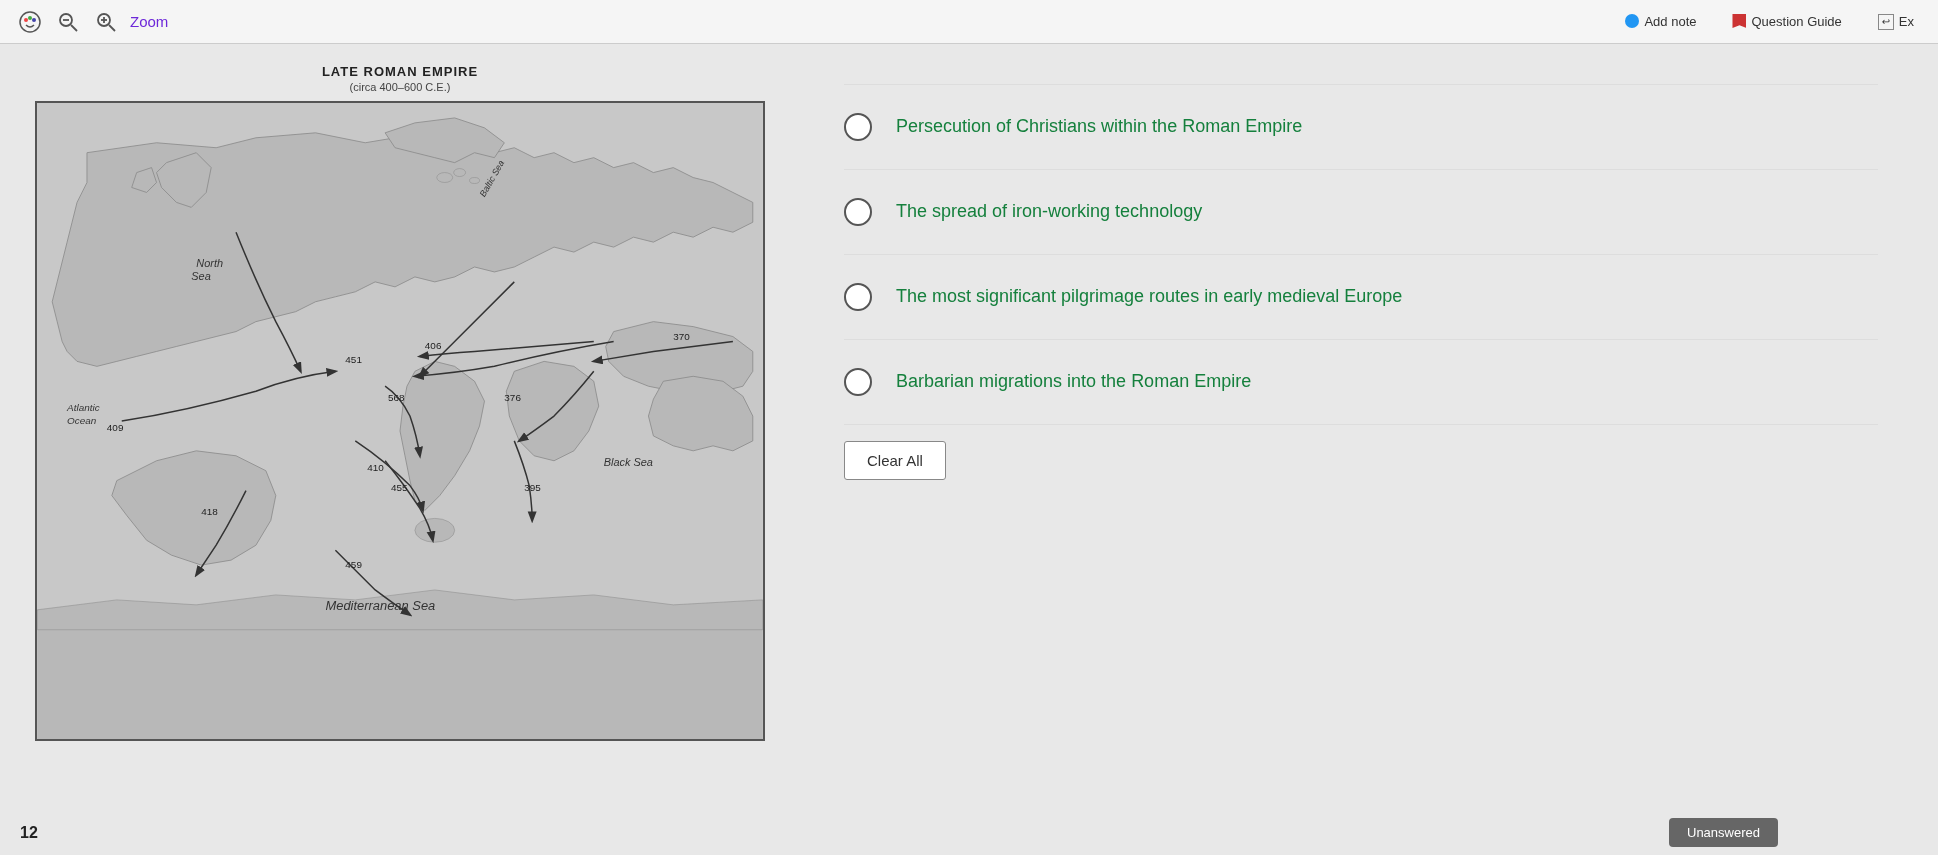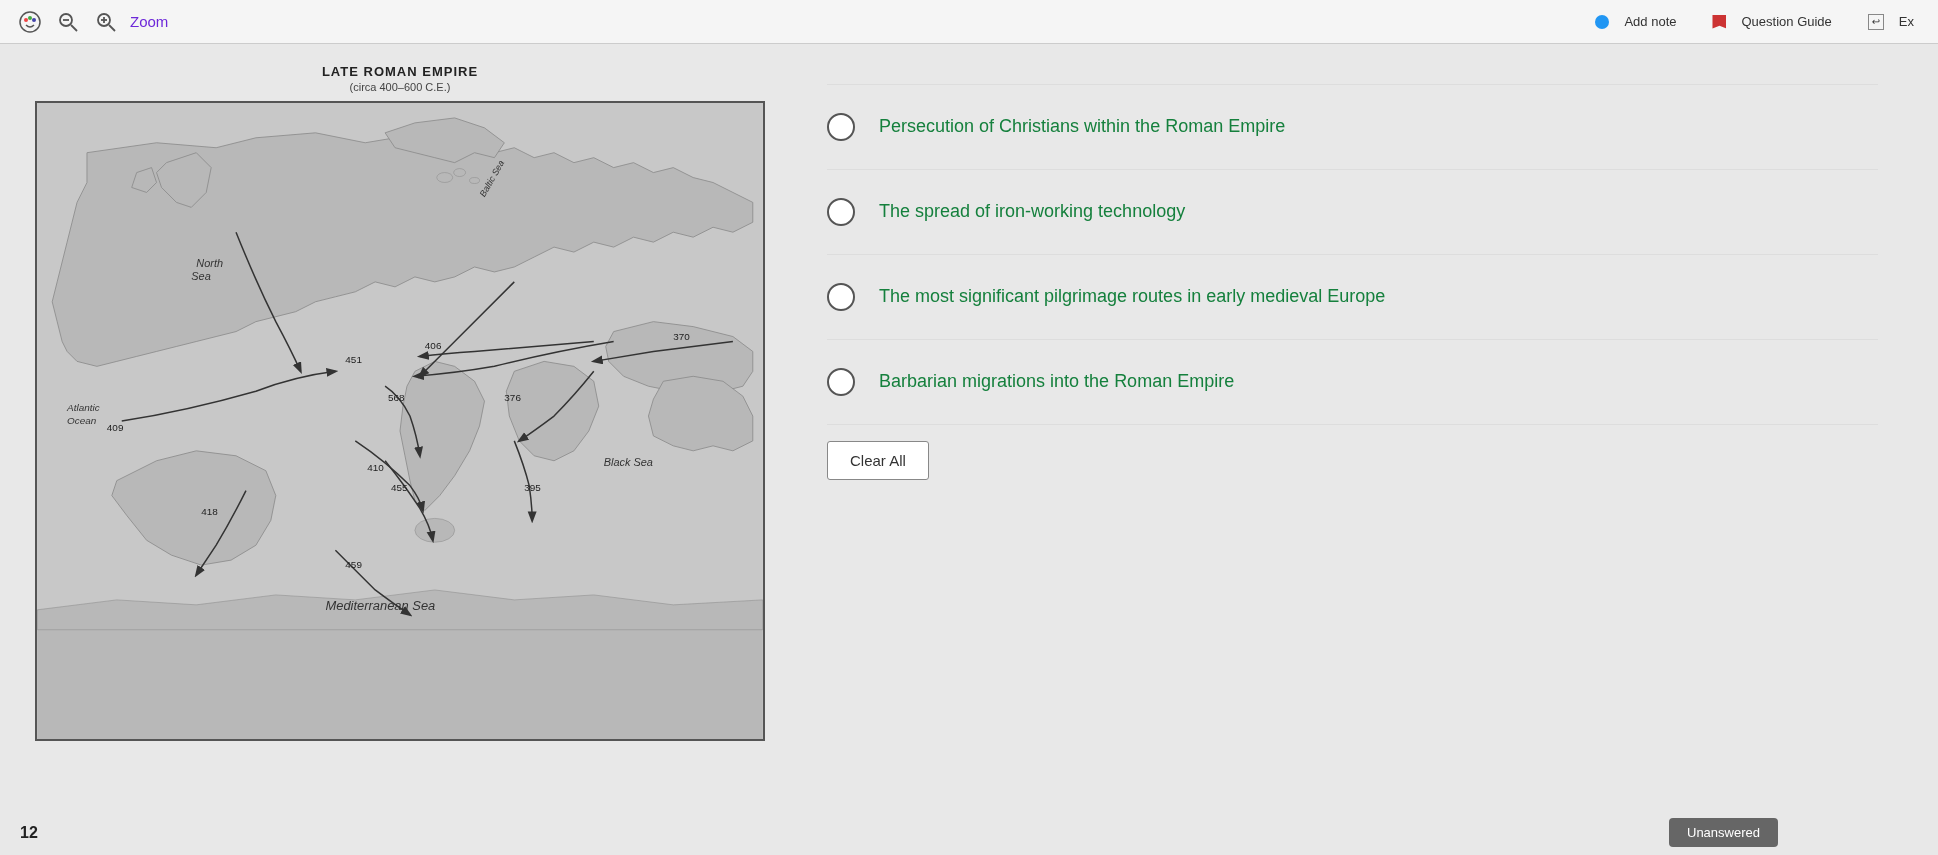--- a/index.html
+++ b/index.html
@@ -45,36 +45,36 @@
       position: absolute;
       right: 16px;
       top: 50%;
       transform: translateY(-50%);
       display: flex;
       align-items: center;
       gap: 20px;
     }
     .toolbar-btn {
       display: flex;
-      align-items: center;
-      gap: 15px;
+      align-items: flex-start;
+      gap: 5px;
       font-size: 13px;
       color: #333;
       cursor: pointer;
       padding: 4px 8px;
       border-radius: 3px;
     }
 
     
     .main-content {
       display: flex;
       width: 100%;
       height: calc(855px - 44px);
       padding: 20px;
-      gap: 7px;
+      gap: 24px;
     }
 
     
     .map-section {
       flex: 0 0 760px;
       display: flex;
       flex-direction: column;
       align-items: center;
     }
     .map-title {

